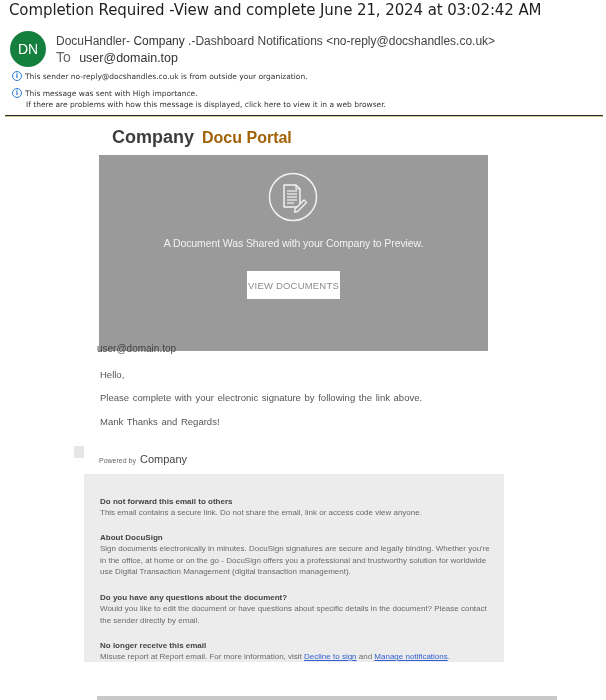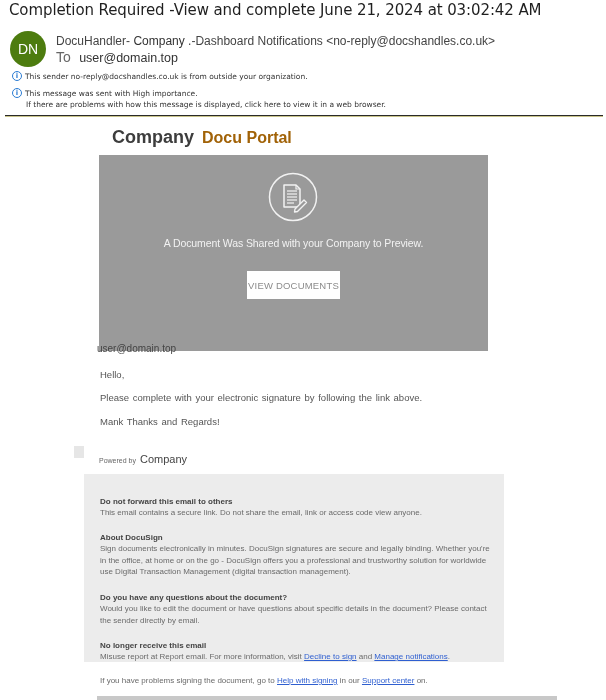--- a/index.html
+++ b/index.html
@@ -9,21 +9,21 @@
     .subject {
       position: absolute; left: 9px; top: 1px;
       font-family: "DejaVu Sans", sans-serif;
       font-size: 15px; color: #1f1f1f; letter-spacing: -0.1px;
       white-space: nowrap;
     }
 
     .avatar {
       position: absolute; left: 10px; top: 31px;
       width: 36px; height: 36px; border-radius: 50%;
-      background: #4d7c0f; color: #fff;
+      background: #15803d; color: #fff;
       font-family: "Liberation Sans", sans-serif;
       font-size: 14px; display: flex; align-items: center; justify-content: center;
     }
 
     .sender-line {
       position: absolute; left: 56px; top: 34px;
       font-size: 12px; color: #444; white-space: nowrap;
       font-family: "Liberation Sans", sans-serif;
     }
     .sender-line .company { color: #333; }
@@ -200,21 +200,16 @@
       <div class="fp-text">Would you like to edit the document or have questions about specific details in the document? Please contact the sender directly by email.</div>
     </div>
 
     <div class="fp-section" style="top:166px;">
       <div class="fp-title">No longer receive this email</div>
       <div class="fp-text">
         <span>Misuse report  at Report  email. For more information, visit </span><a href="#">Decline to sign</a><span> and </span><a href="#">Manage notifications</a><span>.</span>
       </div>
     </div>
 
-    <div class="fp-section" style="top:201px;">
-      <div class="fp-text">
-        <span>If you have problems  signing the document, go to </span><a href="#">Help with signing</a><span> in our </span><a href="#">Support center</a><span> on.</span>
-      </div>
-    </div>
   </div>
 
   <div class="bottom-bar"></div>
 </div>
 
 </body></html>

